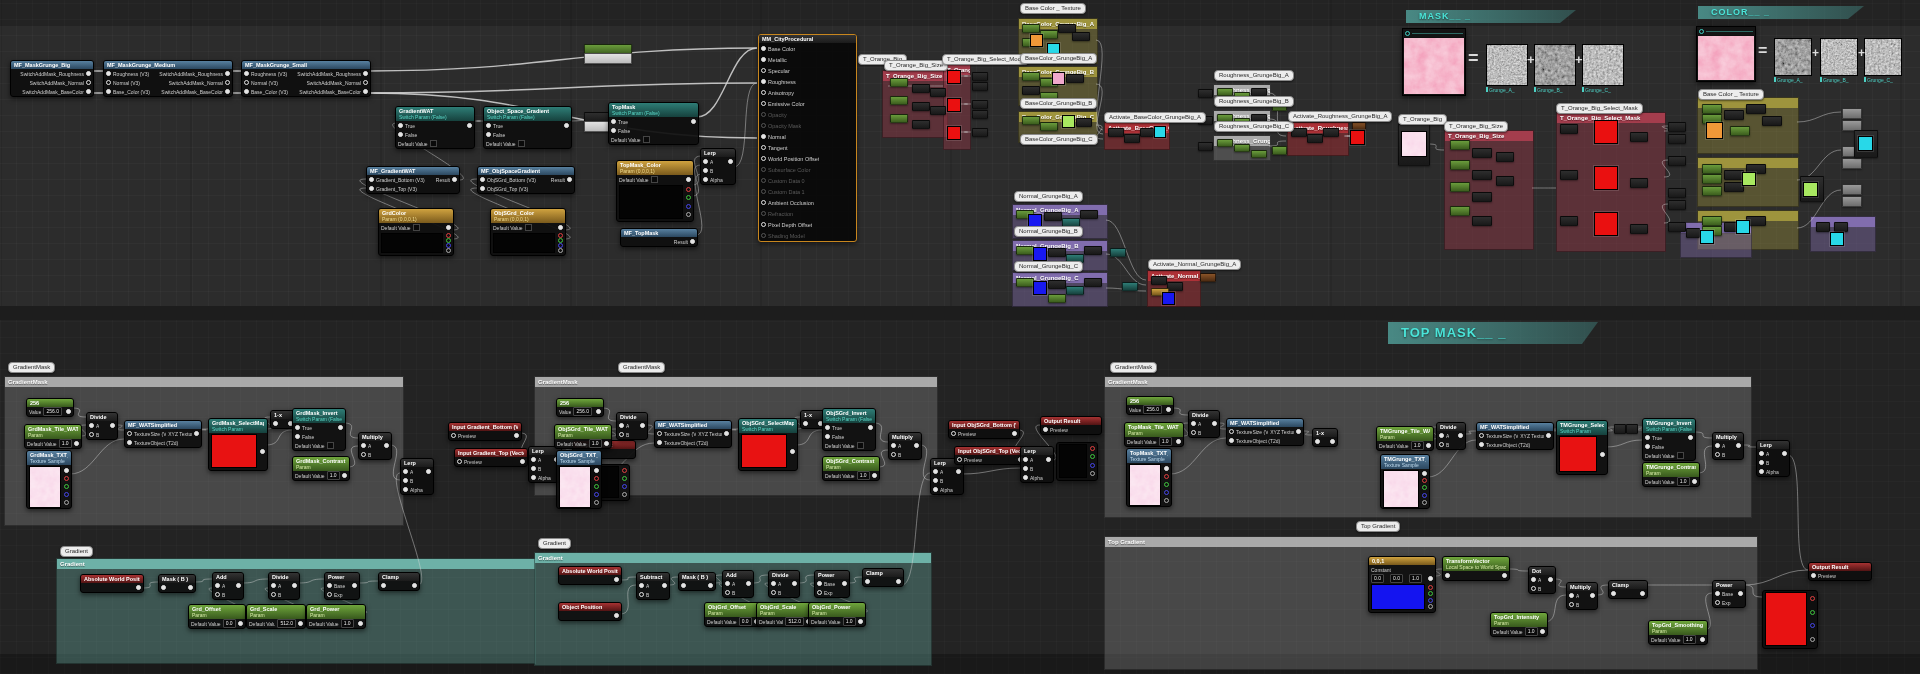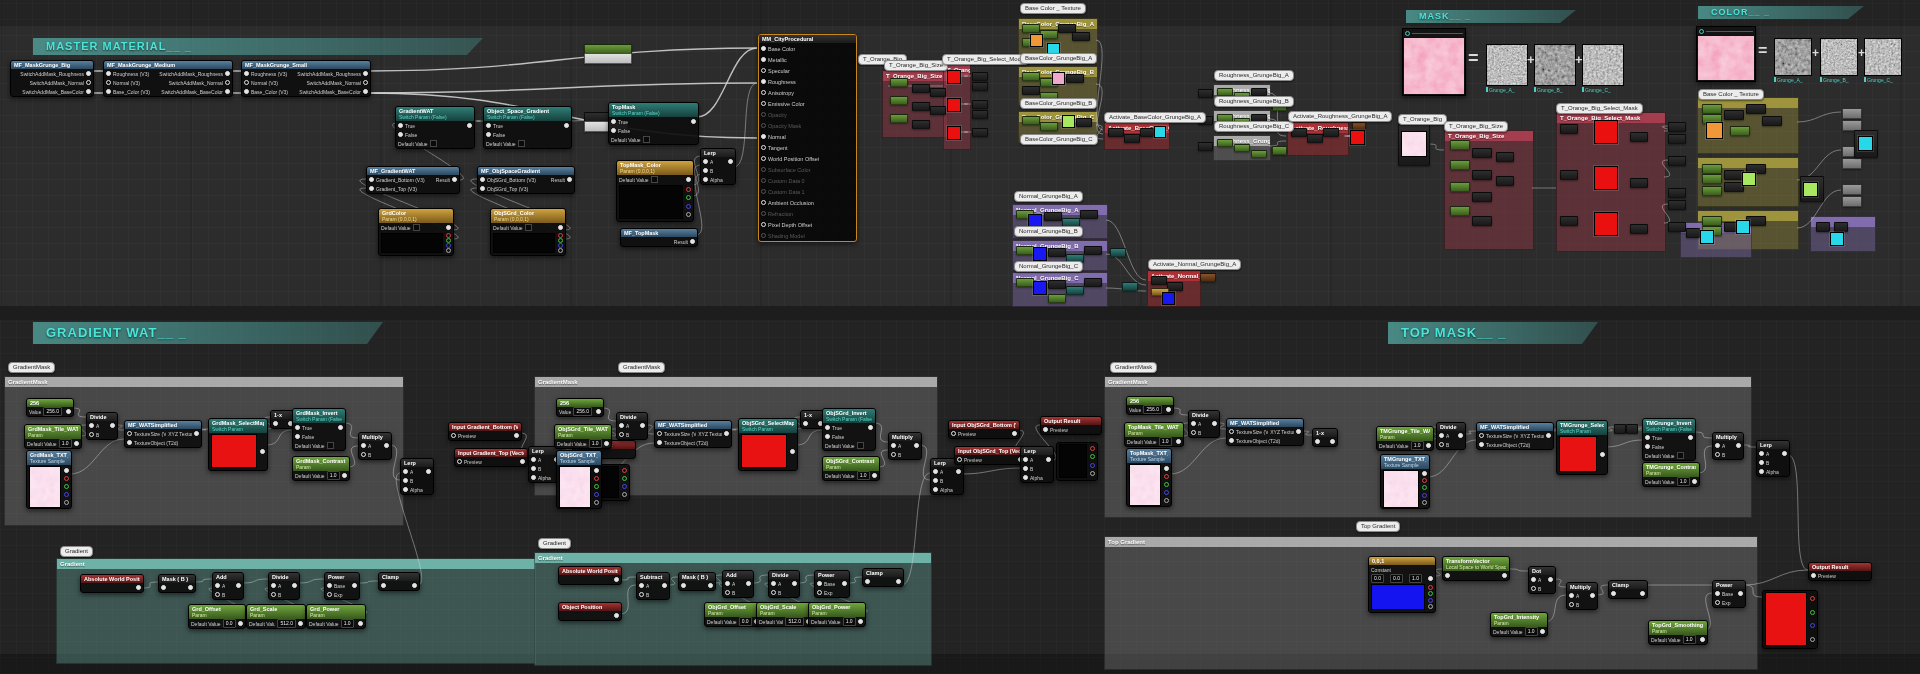--- a/index.html
+++ b/index.html
@@ -2277,35 +2277,27 @@
       <div class="pvwrap" style="height: 54px;">
         <div class="pv pv-red"></div>
         <div class="pincol">
           <div class="pin pr"></div>
           <div class="pin pg"></div>
           <div class="pin pb"></div>
           <div class="pin pa"></div>
         </div>
       </div>
     </div>
-    <div class="banner" style="left: 33px; top: 38px; width: 450px; height: 17px;">
-      <div class="bar"></div>
-      <div class="txt" style="font-size: 11px; line-height: 17px;">MASTER MATERIAL__ _</div>
-    </div>
     <div class="banner" style="left: 1406px; top: 10px; width: 170px; height: 13px;">
       <div class="bar"></div>
       <div class="txt" style="font-size: 9px; line-height: 13px;">MASK__ _</div>
     </div>
     <div class="banner" style="left: 1698px; top: 6px; width: 166px; height: 13px;">
       <div class="bar"></div>
       <div class="txt" style="font-size: 9px; line-height: 13px;">COLOR__ _</div>
-    </div>
-    <div class="banner" style="left: 33px; top: 322px; width: 350px; height: 22px;">
-      <div class="bar"></div>
-      <div class="txt" style="font-size: 13px; line-height: 22px;">GRADIENT WAT__ _</div>
     </div>
     <div class="banner" style="left: 1388px; top: 322px; width: 210px; height: 22px;">
       <div class="bar"></div>
       <div class="txt" style="font-size: 13px; line-height: 22px;">TOP MASK__ _</div>
     </div>
     <div class="bubble" style="left: 8px; top: 362px;">GradientMask</div>
     <div class="bubble" style="left: 60px; top: 546px;">Gradient</div>
     <div class="bubble" style="left: 618px; top: 362px;">GradientMask</div>
     <div class="bubble" style="left: 538px; top: 538px;">Gradient</div>
     <div class="bubble" style="left: 1110px; top: 362px;">GradientMask</div>

